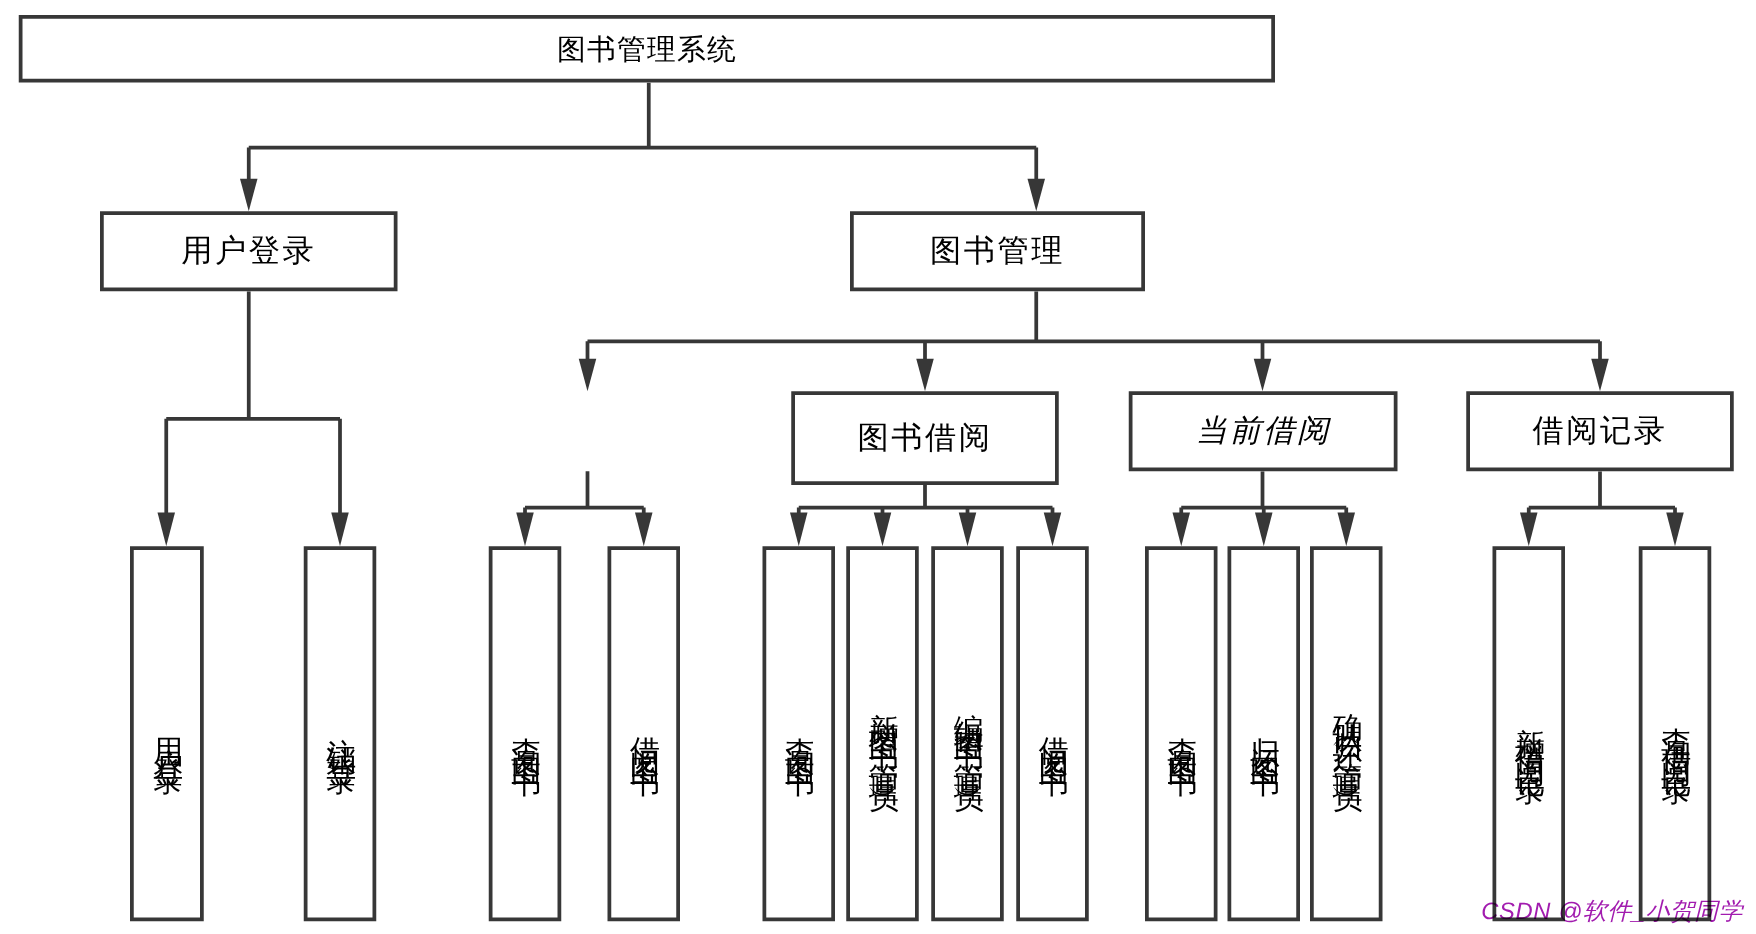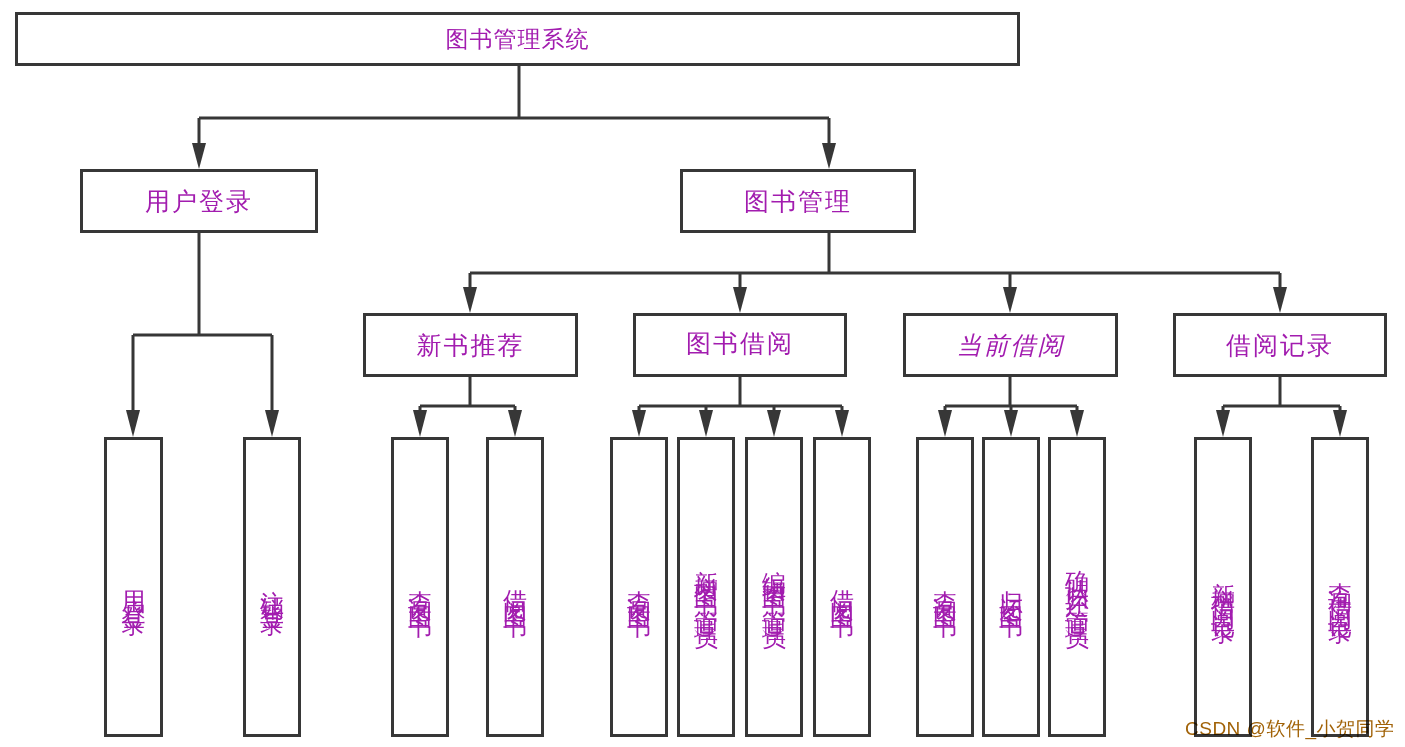--- a/index.html
+++ b/index.html
@@ -14,21 +14,21 @@
   #connector-layer {
     position: absolute;
     left: 0; top: 0;
     width: 1405px; height: 747px;
   }
   .node {
     position: absolute;
     box-sizing: border-box;
     background: #ffffff;
     border: 3px solid #373737;
-    color: #a21caf;
+    color: #000000;
     display: flex;
     align-items: center;
     justify-content: center;
     line-height: 1;
     text-align: center;
   }
   .hbox { font-size: 25px; letter-spacing: 2px; }
   .rootbox { font-size: 23px; letter-spacing: 1px; }
   .vbox {
     writing-mode: vertical-rl;
@@ -39,23 +39,24 @@
     top: 437px;
     height: 300px;
   }
   #watermark {
     position: absolute;
     left: 1185px;
     top: 716px;
     width: 220px;
     font-size: 19px;
     letter-spacing: 0.5px;
-    color: #a16207;
+    color: #a21caf;
     mix-blend-mode: multiply;
     white-space: nowrap;
+    font-style: italic;
   }
 </style>
 </head>
 <body>
 
 <div id="canvas">
 
   <svg id="connector-layer" viewBox="0 0 1405 747" xmlns="http://www.w3.org/2000/svg">
     <path fill="none" stroke="#373737" stroke-width="3" d="M519 66 V118 M199 118 H829 M199 118 V152 M829 118 V152
              M199 233 V335 M133 335 H272 M133 335 V418 M272 335 V418
@@ -85,22 +86,21 @@
       <polygon points="1223,437 1216,410 1230,410"></polygon>
       <polygon points="1340,437 1333,410 1347,410"></polygon>
     </g>
   </svg>
 
   <div class="node rootbox" style="left:15px; top:12px; width:1005px; height:54px;">图书管理系统</div>
 
   <div class="node hbox" style="left:80px; top:169px; width:238px; height:64px;">用户登录</div>
   <div class="node hbox" style="left:680px; top:169px; width:236px; height:64px;">图书管理</div>
 
-  <div class="node hbox" style="left:363px; top:313px; width:215px; height:64px;">新书推荐</div>
-  <div class="node hbox" style="left:633px; top:313px; width:214px; height:64px;font-family:Liberation Mono, monospace;">图书借阅</div>
+  <div class="node hbox" style="left:633px; top:313px; width:214px; height:75px;">图书借阅</div>
   <div class="node hbox" style="left:903px; top:313px; width:215px; height:64px;font-style:italic;">当前借阅</div>
   <div class="node hbox" style="left:1173px; top:313px; width:214px; height:64px;">借阅记录</div>
 
   <div class="node vbox" style="left:104px; width:59px;">用户登录</div>
   <div class="node vbox" style="left:243px;">注销登录</div>
 
   <div class="node vbox" style="left:391px;">查询图书</div>
   <div class="node vbox" style="left:486px;">借阅图书</div>
 
   <div class="node vbox" style="left:610px;">查询图书</div>

